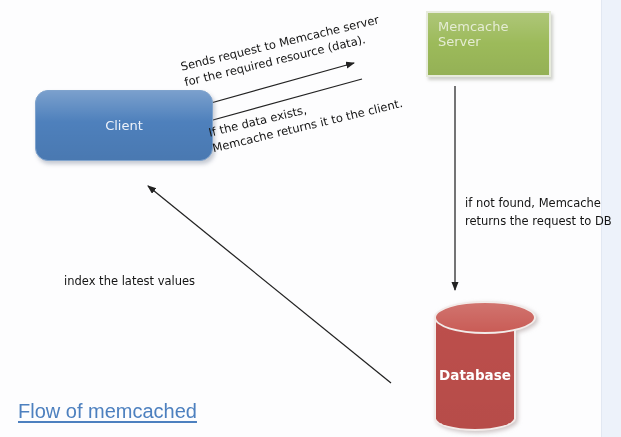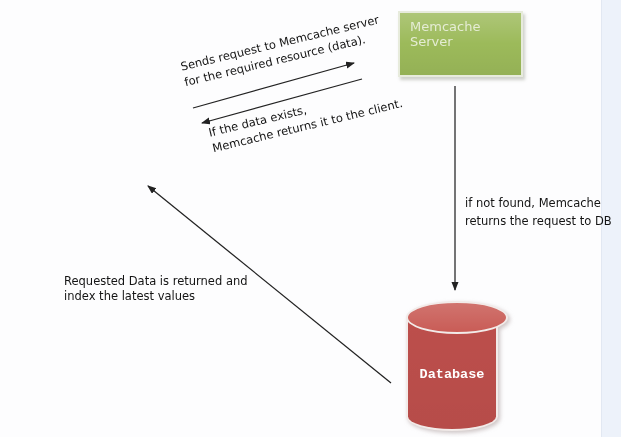--- a/index.html
+++ b/index.html
@@ -11,43 +11,42 @@
   }
   .page{
     position:absolute;inset:0;
     background:#fdfdfe;
   }
   .right-strip{
     position:absolute;top:0;right:0;bottom:0;width:19px;
     border-left:1px solid #e2e8f2;
   }
   
-  .node{position:absolute;box-sizing:border-box;}
+  .node{position:absolute;box-sizing:border-box;margin-left:28px;}
   .client-box{
     left:7px;top:90px;width:178px;height:71px;
     border-radius:13px;
     border:1px solid #7fa3cd;
     background-image:linear-gradient(180deg, rgba(255,255,255,0.25), rgba(255,255,255,0) 45%, rgba(0,0,0,0.06));
     box-shadow:2px 3px 4px rgba(125,135,155,0.45);
     display:flex;align-items:center;justify-content:center;
     color:#edf2fa;font-size:13px;
   }
   .memcache-box{
     left:398px;top:11px;width:125px;height:66px;
     border:2px solid #e7ebdc;
     background-image:linear-gradient(180deg, rgba(255,255,255,0.18), rgba(255,255,255,0) 50%, rgba(0,0,0,0.05));
     box-shadow:2px 3px 3px rgba(150,155,140,0.45);
     color:#e5ecd4;font-size:13px;
     padding:6px 0 0 10px;
   }
   
   .database{
-    left:406px;top:301px;width:92px;height:130px;
+    left:406px;top:301px;width:82px;height:130px;
     filter:drop-shadow(2px 2px 2px rgba(165,150,150,0.55));
-    font-family:Liberation Mono, monospace;
   }
   .db-body{
     position:absolute;left:0;right:0;top:16px;bottom:0;
     border:2px solid #f2ebe9;border-top:none;
     border-radius:0 0 51px 51px / 0 0 16px 16px;
     box-sizing:border-box;
     background-image:linear-gradient(180deg, rgba(0,0,0,0.02), rgba(0,0,0,0.05));
   }
   .db-top{
     position:absolute;left:0;top:0;width:102px;height:33px;
@@ -90,20 +89,23 @@
       <marker id="ah" markerUnits="userSpaceOnUse" markerWidth="10" markerHeight="9" refX="8" refY="3.5" orient="auto">
         <path d="M0,0 L9,3.5 L0,7 z" fill="#222222"></path>
       </marker>
     </defs>
     <line x1="193" y1="108" x2="354" y2="63" marker-end="url(#ah)"></line>
     <line x1="362" y1="79" x2="202" y2="123" marker-end="url(#ah)"></line>
     <line x1="455" y1="86" x2="455" y2="290" marker-end="url(#ah)"></line>
     <line x1="391" y1="383" x2="148" y2="186" marker-end="url(#ah)"></line>
   </svg>
 
+  <div class="node client-box" style="background-color: rgb(78, 128, 188);">
+    <span>Client</span>
+  </div>
 
   <div class="node memcache-box" style="background-color: rgb(156, 186, 90);">
     <span>Memcache Server</span>
   </div>
 
   <div class="node database">
     <div class="db-body" style="background-color: rgb(192, 80, 77);"></div>
     <div class="db-top" style="background-color: rgb(200, 89, 83);"></div>
     <div class="db-label">Database</div>
   </div>
@@ -117,18 +119,18 @@
     <div>If the data exists,</div>
     <div>Memcache returns it to the client.</div>
   </div>
 
   <div class="lbl lbl-notfound">
     <div>if not found, Memcache</div>
     <div>returns the request to DB</div>
   </div>
 
   <div class="lbl lbl-returned">
-    <div>Requested Data is returned and</div>
     <div>index the latest values</div>
   </div>
 
+  <a class="heading" style="color: rgb(77, 128, 191);">Flow of memcached</a>
 
 </div>
 
 </body></html>

